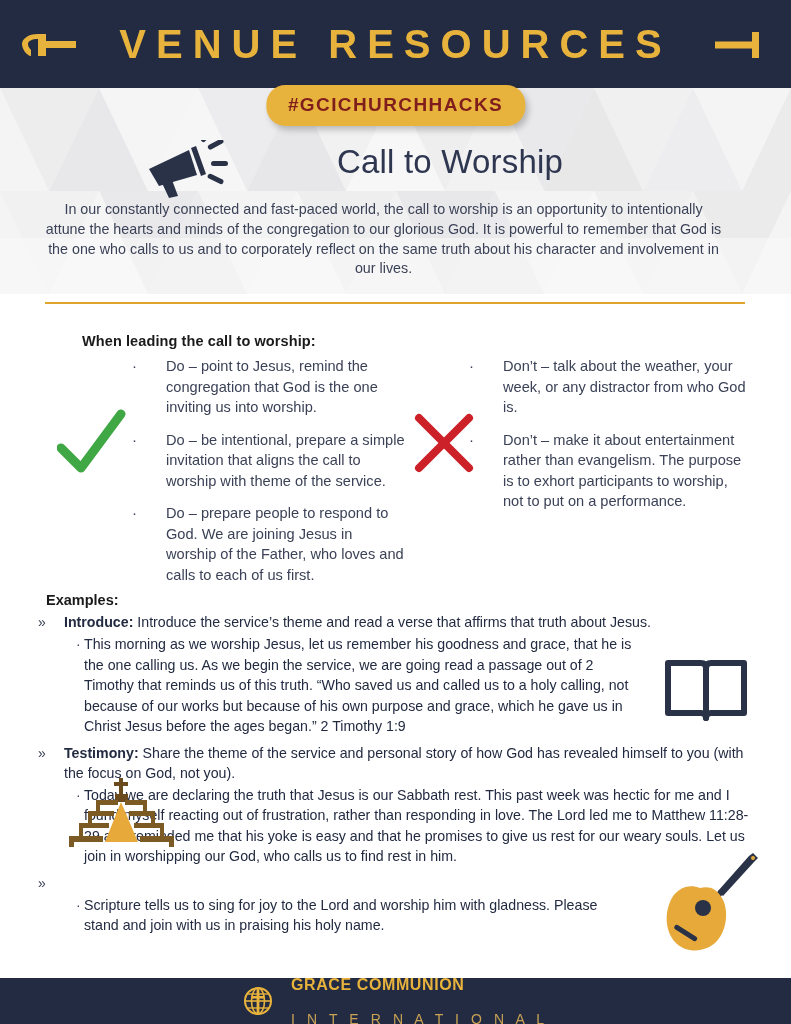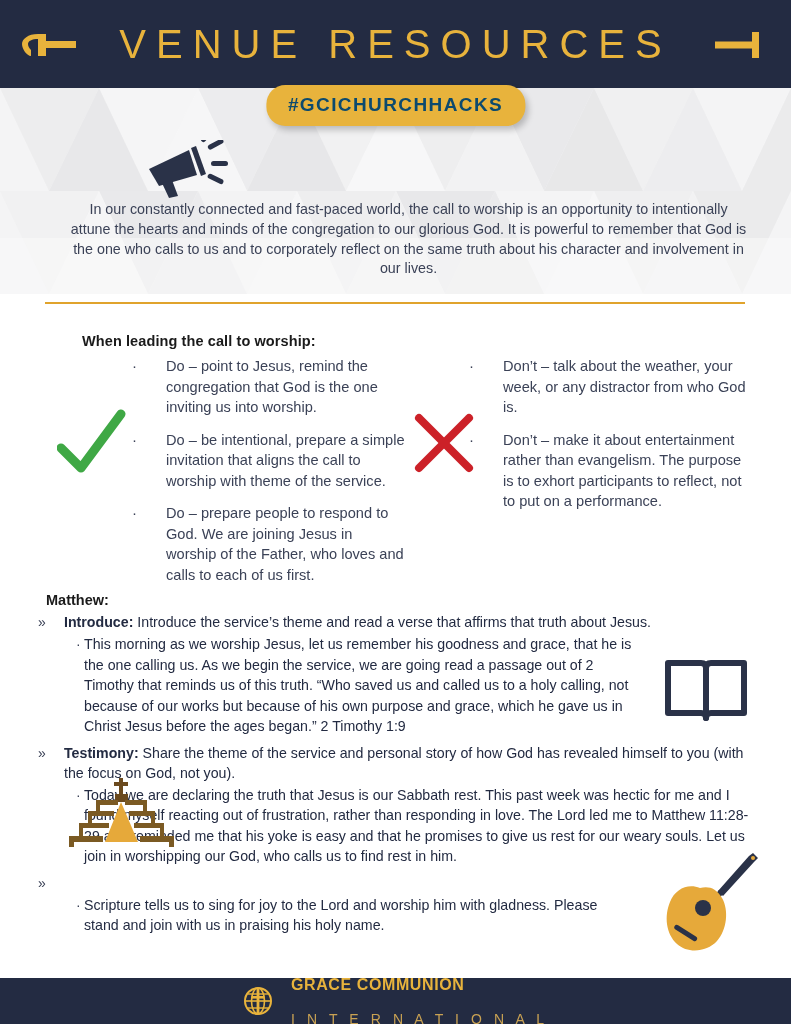--- a/index.html
+++ b/index.html
@@ -27,42 +27,42 @@
     height: 88px;
     background: #232B42;
     z-index: 3;
   }
   .banner-title {
     position: absolute;
     left: 0; right: 0; top: 22px;
     text-align: center;
     color: #E8B33C;
     font-size: 40px;
-    font-weight: 400;
+    font-weight: 700;
     letter-spacing: 10px;
     line-height: 44px;
     font-family: "Liberation Sans", sans-serif;
   }
   .tool-icon {
     position: absolute;
     top: 30px;
     width: 62px;
     height: 30px;
   }
   .tool-icon.left  { left: 18px; }
   .tool-icon.right { right: 18px; }
 
   
   .hashtag-badge {
     position: absolute;
     left: 50%;
     transform: translateX(-50%);
     top: 85px;
     background: #E8B33C;
-    color: #0c4a6e;
+    color: #7f1d1d;
     font-size: 19px;
     font-weight: bold;
     letter-spacing: 1.4px;
     padding: 9px 22px 10px 22px;
     border-radius: 19px;
     box-shadow: 3px 4px 6px rgba(0,0,0,0.22);
     z-index: 6;
     white-space: nowrap;
   }
 
@@ -97,21 +97,21 @@
     width: 420px;
     text-align: center;
     font-size: 33px;
     color: #2E3650;
     font-weight: 400;
     letter-spacing: 0.2px;
   }
 
   .intro {
     position: absolute;
-    left: 68px; top: 112px;
+    left: 43px; top: 112px;
     width: 681px;
     text-align: center;
     font-size: 14.3px;
     line-height: 19.8px;
     color: #3B4257;
   }
 
   
   .divider {
     position: absolute;
@@ -339,20 +339,21 @@
           <path d="M4 27 L44 8 L52 33 L14 44 Z" fill="#2A3248"></path>
           <path d="M46 6 L56 34 L61 32 L51 4 Z" fill="#2A3248"></path>
           <path d="M17 41 L27 38 L33 54 L24 56 Z" fill="#2A3248"></path>
           <rect x="62" y="4" width="17" height="5" rx="2.5" fill="#2A3248" transform="rotate(-28 62 4)"></rect>
           <rect x="66" y="19" width="17" height="5" rx="2.5" fill="#2A3248"></rect>
           <rect x="64" y="31" width="17" height="5" rx="2.5" fill="#2A3248" transform="rotate(26 64 31)"></rect>
           <rect x="55" y="-2" width="15" height="5" rx="2.5" fill="#2A3248" transform="rotate(-52 55 -2)"></rect>
         </g>
       </svg>
 
+      <div class="section-title">Call to Worship</div>
       <p class="intro">In our constantly connected and fast-paced world, the call to worship is an opportunity to intentionally attune the hearts and minds of the congregation to our glorious God. It is powerful to remember that God is the one who calls to us and to corporately reflect on the same truth about his character and involvement in our lives.</p>
     </div>
   </div>
 
   <div class="divider"></div>
 
   <div class="lead-heading">When leading the call to worship:</div>
 
   <svg class="checkmark" viewBox="0 0 70 68">
     <path d="M4 40 L24 60 L64 6" stroke="#3FA845" stroke-width="9" fill="none" stroke-linecap="round" stroke-linejoin="round"></path>
@@ -378,25 +379,25 @@
     </div>
   </div>
 
   <div class="col-right">
     <div class="bullet-row">
       <span class="bullet-dot">·</span>
       <span class="bullet-text">Don’t – talk about the weather, your week, or any distractor from who God is.</span>
     </div>
     <div class="bullet-row">
       <span class="bullet-dot">·</span>
-      <span class="bullet-text">Don’t – make it about entertainment rather than evangelism. The purpose is to exhort participants to reflect, not to put on a performance.</span>
-    </div>
-  </div>
-
-  <div class="examples-heading">Matthew:</div>
+      <span class="bullet-text">Don’t – make it about entertainment rather than evangelism. The purpose is to exhort participants to worship, not to put on a performance.</span>
+    </div>
+  </div>
+
+  <div class="examples-heading">Examples:</div>
 
   <svg class="book-icon" viewBox="0 0 86 72">
     <path d="M5 6 h33 q5 0 5 5 v50 q0 -5 -5 -5 h-33 z" fill="#ffffff" stroke="#2A3248" stroke-width="6" stroke-linejoin="round"></path>
     <path d="M81 6 h-33 q-5 0 -5 5 v50 q0 -5 5 -5 h33 z" fill="#ffffff" stroke="#2A3248" stroke-width="6" stroke-linejoin="round"></path>
   </svg>
 
   <svg class="church-icon" viewBox="0 0 122 72">
     <rect x="57" y="2" width="4" height="16" fill="#6B4A1E"></rect>
     <rect x="52" y="6" width="14" height="4" fill="#6B4A1E"></rect>
     <rect x="53" y="18" width="13" height="8" fill="#6B4A1E"></rect>

